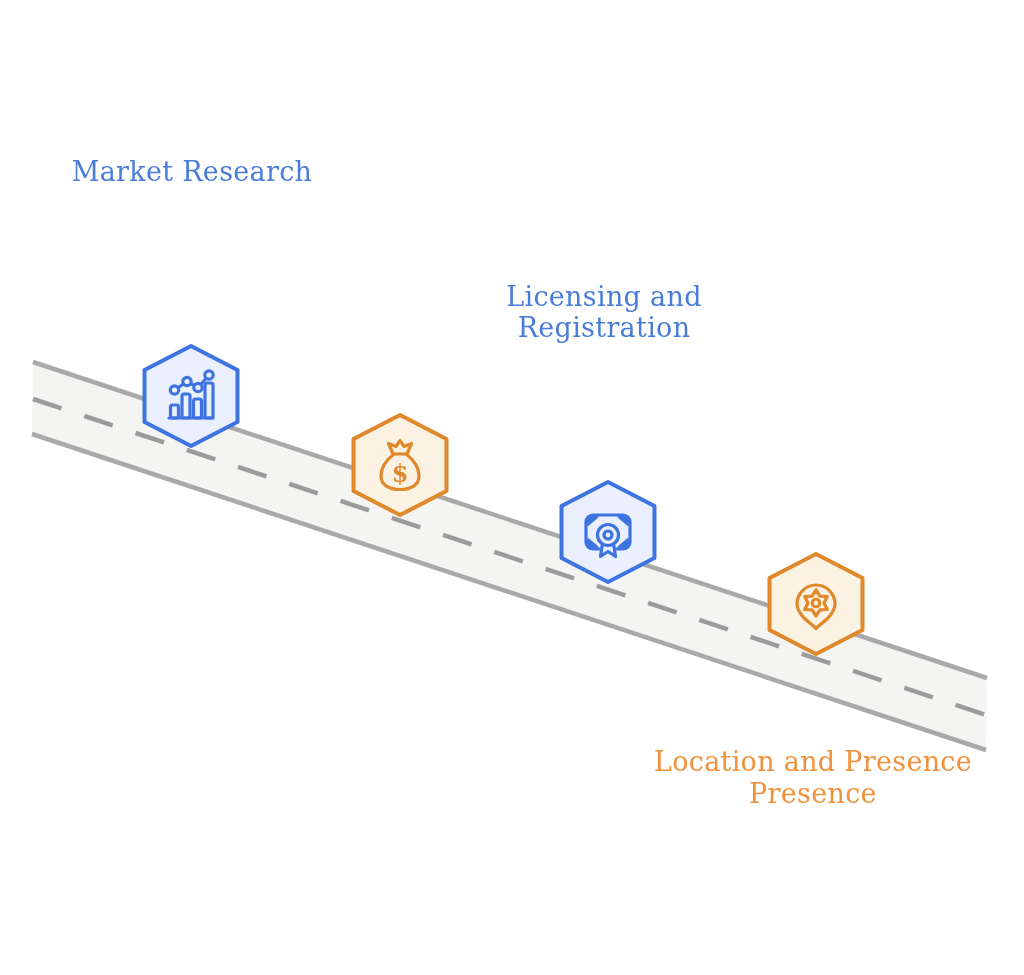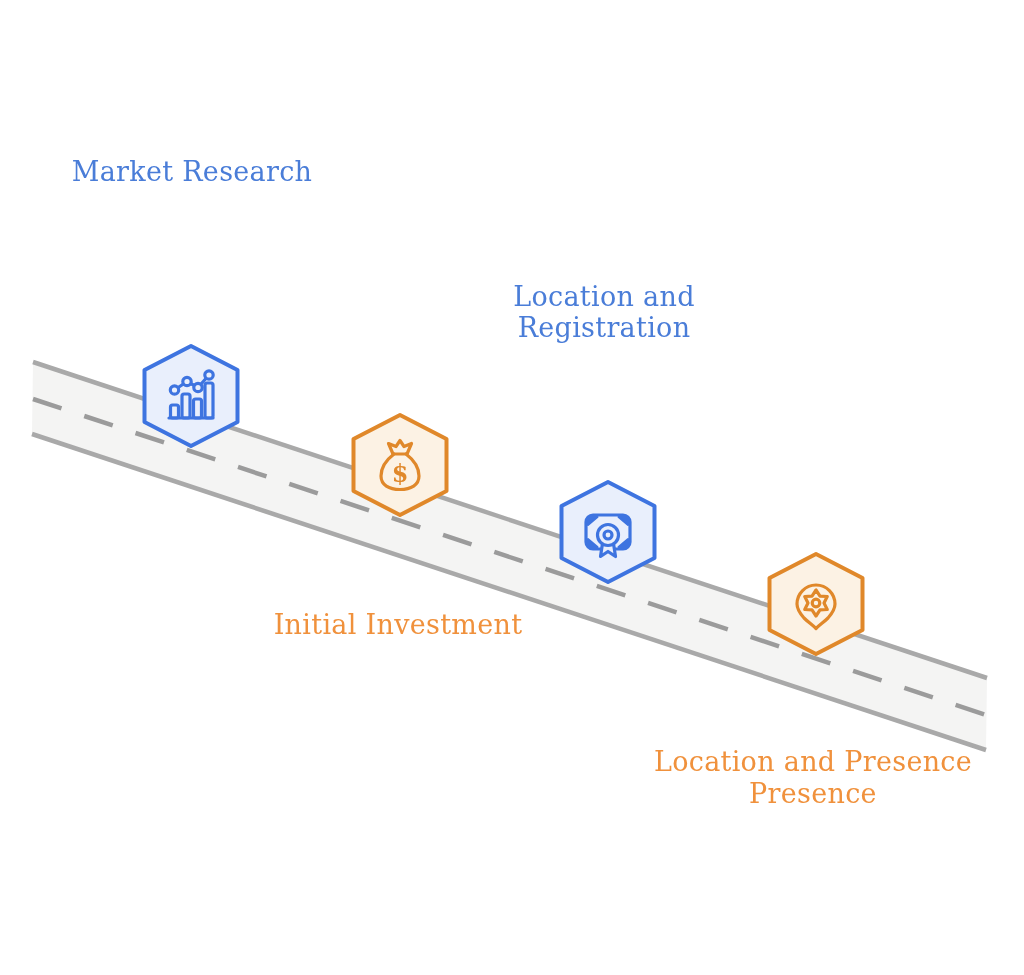--- a/index.html
+++ b/index.html
@@ -131,19 +131,18 @@
       <g class="icon" transform="translate(-28,-28)">
         <path d="M9,28 A19,19 0 1 1 47,28 C47,33 44,37.5 40,42 C36,46 31.5,49 28,52.5 C24.5,49 20,46 16,42 C12,37.5 9,33 9,28 Z"></path>
         <path d="M28,14 L24,20.07 L16.74,20.5 L20,27 L16.74,33.5 L24,33.93 L28,40 L32,33.93 L39.26,33.5 L36,27 L39.26,20.5 L32,20.07 Z"></path>
         <circle cx="28" cy="27" r="3.8"></circle>
       </g>
     </svg>
   </div>
 
   <div id="label-market" class="label label-blue">Market Research</div>
 
-  <div id="label-license" class="label label-blue">Location and Registration</div>
+  <div id="label-license" class="label label-blue">Licensing and Registration</div>
 
-  <div id="label-invest" class="label label-orange">Initial Investment</div>
 
   <div id="label-location" class="label label-orange">Location and Presence Presence</div>
 
 </div>
 
 </body></html>

